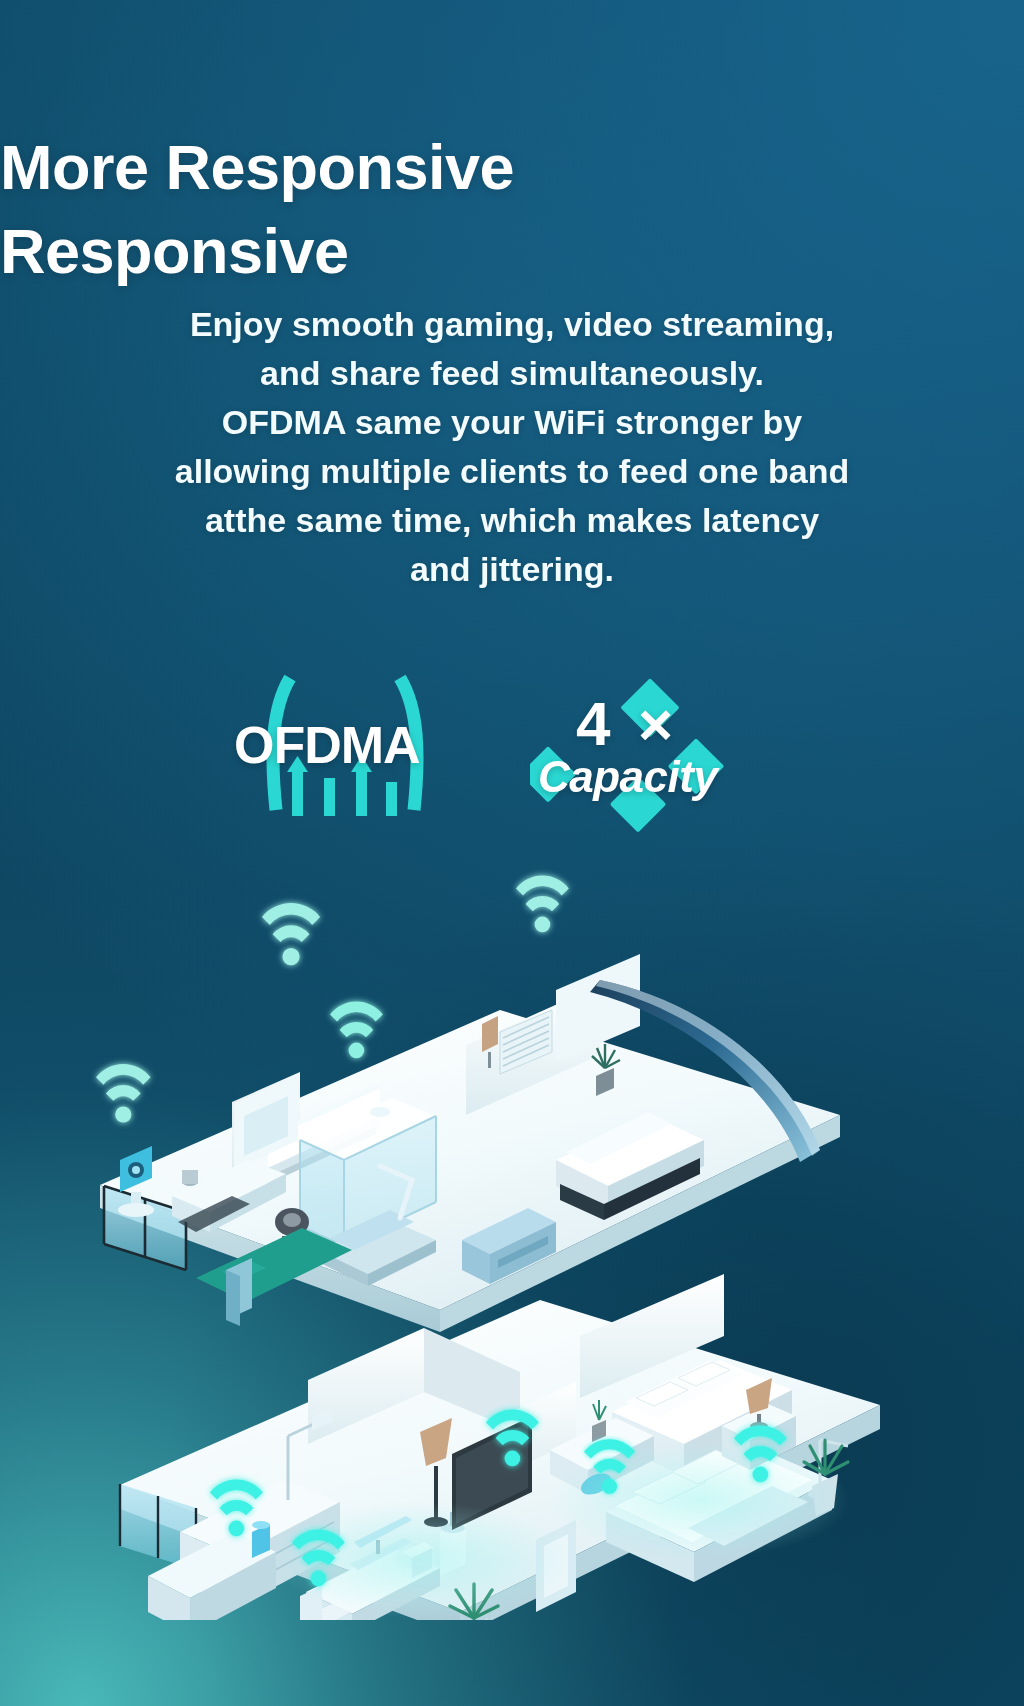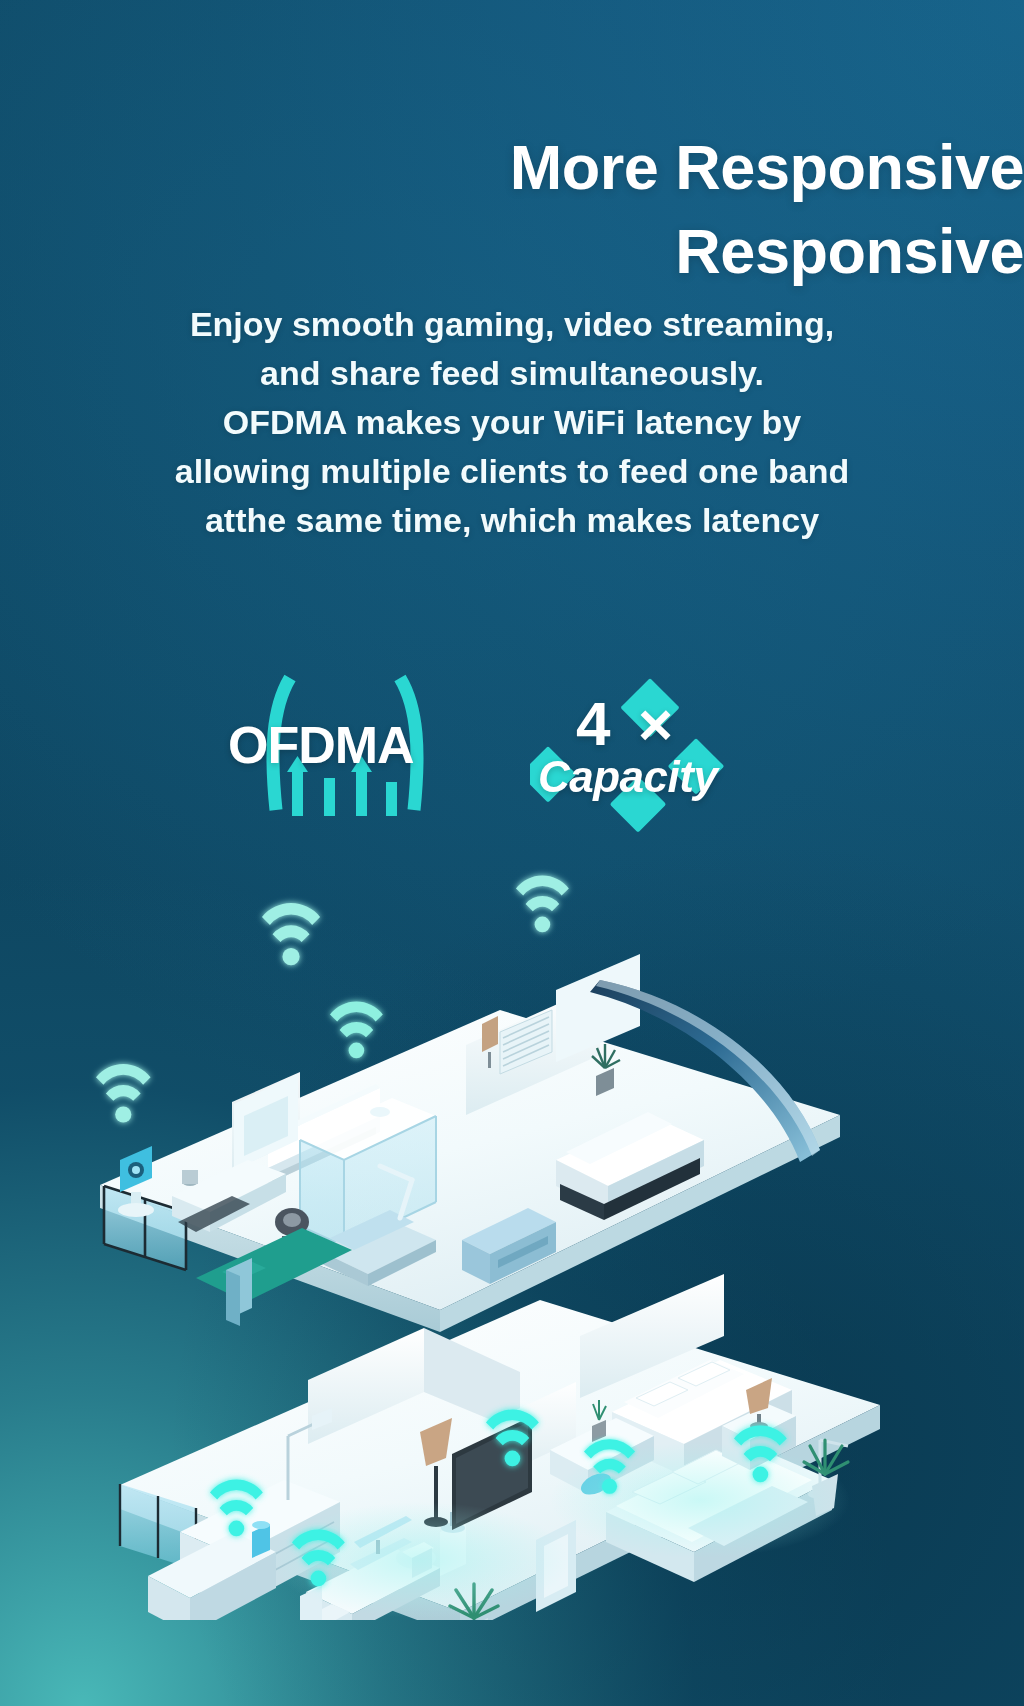--- a/index.html
+++ b/index.html
@@ -28,21 +28,21 @@
       radial-gradient(120% 60% at 50% 20%, rgba(25,108,148,0.35) 0%, rgba(0,0,0,0) 70%);
     pointer-events: none;
   }
 
   
   .headline {
     position: absolute;
     top: 84px;
     left: 0;
     width: 1024px;
-    text-align: right;
+    text-align: left;
     color: #ffffff;
     font-size: 63px;
     font-weight: bold;
     line-height: 1.33;
     letter-spacing: -0.5px;
     text-shadow: 0 2px 10px rgba(0,0,0,0.18);
   }
   .subtext {
     position: absolute;
     top: 300px;
@@ -69,21 +69,21 @@
   #badge-ofdma { left: 228px; top: 0; width: 250px; height: 175px; }
   #badge-capacity { left: 530px; top: 0; width: 230px; height: 180px; }
   .badge-text {
     position: absolute;
     color: #ffffff;
     font-weight: bold;
     white-space: nowrap;
     text-shadow: 0 2px 6px rgba(0,0,0,0.22);
     z-index: 3;
   }
-  #ofdma-word { left: 0; top: 55px; font-size: 52px; letter-spacing: -1px; }
+  #ofdma-word { left: 6px; top: 55px; font-size: 52px; letter-spacing: -1px; }
   #cap-num { left: 46px; top: 28px; font-size: 62px; }
   #cap-x   { left: 108px; top: 30px; font-size: 60px; }
   #cap-word{ left: 8px; top: 92px; font-size: 44px; letter-spacing: -0.5px; font-style: italic; }
   .badge svg { position: absolute; left: 0; top: 0; z-index: 1; }
   #ofdma-arrows { z-index: 2 !important; }
 
   
   #illustration {
     position: absolute;
     left: 0;
@@ -101,23 +101,24 @@
   <div id="vignette"></div>
 
   <h1 class="headline">
     <span>More Responsive</span><br>
     <span>Responsive</span>
   </h1>
 
   <div class="subtext">
     <span class="ln">Enjoy smooth gaming, video streaming,</span>
     <span class="ln">and share feed simultaneously.</span>
-    <span class="ln">OFDMA makes your WiFi latency by</span>
+    <span class="ln">OFDMA same your WiFi stronger by</span>
     <span class="ln">allowing multiple clients to feed one band</span>
     <span class="ln">atthe same time, which makes latency</span>
+    <span class="ln">and jittering.</span>
   </div>
 
   <div id="badges">
 
     <div class="badge" id="badge-ofdma">
       <svg width="250" height="175" viewBox="0 0 250 175">
         <g fill="none" stroke="#2ad7d2" stroke-width="13" stroke-linecap="butt">
           <path d="M62 18 C 44 48, 42 92, 48 150"></path>
           <path d="M172 18 C 190 48, 192 92, 186 150"></path>
         </g>

